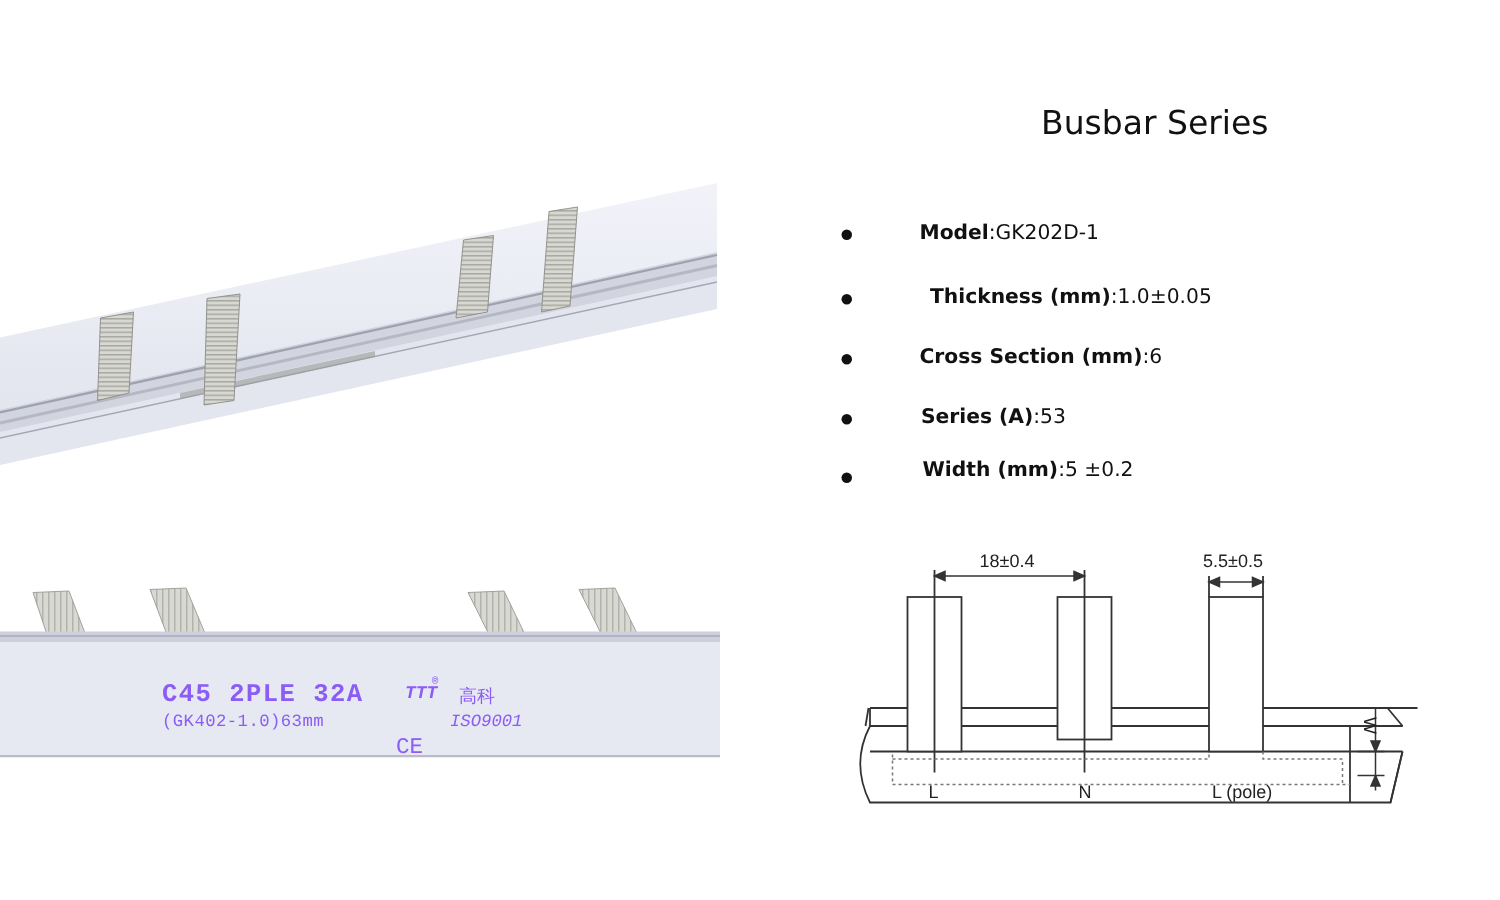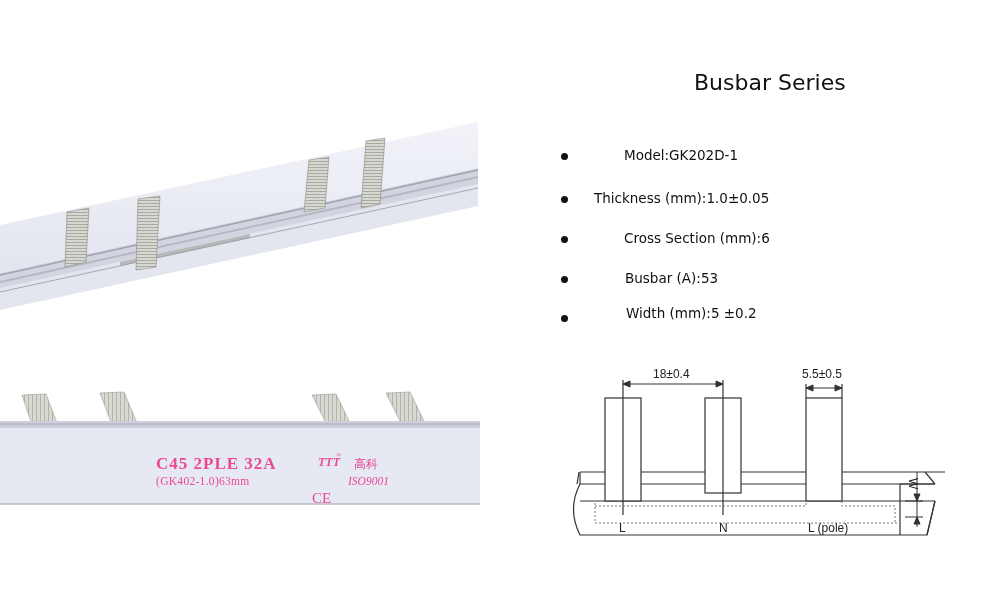--- a/index.html
+++ b/index.html
@@ -2,37 +2,37 @@
 <html><head>
 <meta charset="utf-8">
 <style>
   html, body { margin: 0; padding: 0; background: #ffffff; }
   body { width: 1000px; height: 600px; position: relative; overflow: hidden;
          font-family: "DejaVu Sans", sans-serif; color: #111; }
 
   .photo-top { position: absolute; left: 0; top: 110px; width: 480px; height: 200px; }
   .photo-bottom { position: absolute; left: 0; top: 380px; width: 480px; height: 150px; }
 
-  .bar-label { position: absolute; font-family: Liberation Serif, serif; color: #ec4899; margin-left: 48px; }
+  .bar-label { position: absolute; font-family: Liberation Mono, monospace; color: #8b5cf6; }
   .bar-label.line1 { left: 108px; top: 454px; font-size: 17px; letter-spacing: 1px; font-weight: bold; }
   .bar-label.line2 { left: 108px; top: 475px; font-size: 11.5px; letter-spacing: 0.3px; }
   .bar-label.ce { left: 264px; top: 490px; font-size: 15px; }
   .bar-label.iso { left: 300px; top: 475px; font-size: 11.5px; font-style: italic; }
   .bar-label.brand { left: 270px; top: 455px; font-size: 12px; font-style: italic; font-weight: bold; }
   .bar-label.reg { left: 288px; top: 451px; font-size: 7px; }
   .bar-label.cn { left: 306px; top: 456px; font-size: 12px; }
 
   .title { position: absolute; left: 694px; top: 70px; font-size: 22px;
            font-family: "DejaVu Sans", sans-serif; color: #111; }
 
   .spec { position: absolute; left: 0; font-size: 13.5px; color: #111;
           font-family: "DejaVu Sans", sans-serif; }
   .spec .bullet { position: absolute; width: 7px; height: 7px; border-radius: 50%; background: #111; }
   .spec .txt { position: absolute; white-space: nowrap; }
-  .spec .key { font-weight: normal; margin-left: 11px; }
+  .spec .key { font-weight: bold; }
   .spec .val { font-weight: normal; }
 
   .diagram { position: absolute; left: 565px; top: 360px; width: 380px; height: 190px; }
   .diagram text { font-family: "Liberation Sans", sans-serif; fill: #222; }
 </style>
 </head>
 <body>
 
 <svg class="photo-top" viewBox="0 0 480 200">
   <defs>
@@ -102,34 +102,34 @@
 
 <div>
   <div class="spec" style="top:147px;">
     <span class="bullet" style="left:561px; top:6px;"></span>
     <span class="txt" style="left:613px;">
       <span class="key">Model</span><span>:</span><span class="val">GK202D-1</span>
     </span>
   </div>
   <div class="spec" style="top:190px;">
     <span class="bullet" style="left:561px; top:6px;"></span>
-    <span class="txt" style="left:583px;text-align:center;">
+    <span class="txt" style="left:620px;text-align:center;">
       <span class="key">Thickness (mm)</span><span>:</span><span class="val">1.0±0.05</span>
     </span>
   </div>
   <div class="spec" style="top:230px;">
     <span class="bullet" style="left:561px; top:6px;"></span>
     <span class="txt" style="left:613px;">
       <span class="key">Cross Section (mm)</span><span>:</span><span class="val">6</span>
     </span>
   </div>
   <div class="spec" style="top:270px;">
     <span class="bullet" style="left:561px; top:6px;"></span>
     <span class="txt" style="left:614px;">
-      <span class="key">Busbar (A)</span><span>:</span><span class="val">53</span>
+      <span class="key">Series (A)</span><span>:</span><span class="val">53</span>
     </span>
   </div>
   <div class="spec" style="top:305px;">
     <span class="bullet" style="left:561px; top:10px;"></span>
     <span class="txt" style="left:615px;">
       <span class="key">Width (mm)</span><span>:</span><span class="val">5 ±0.2</span>
     </span>
   </div>
 </div>
 

